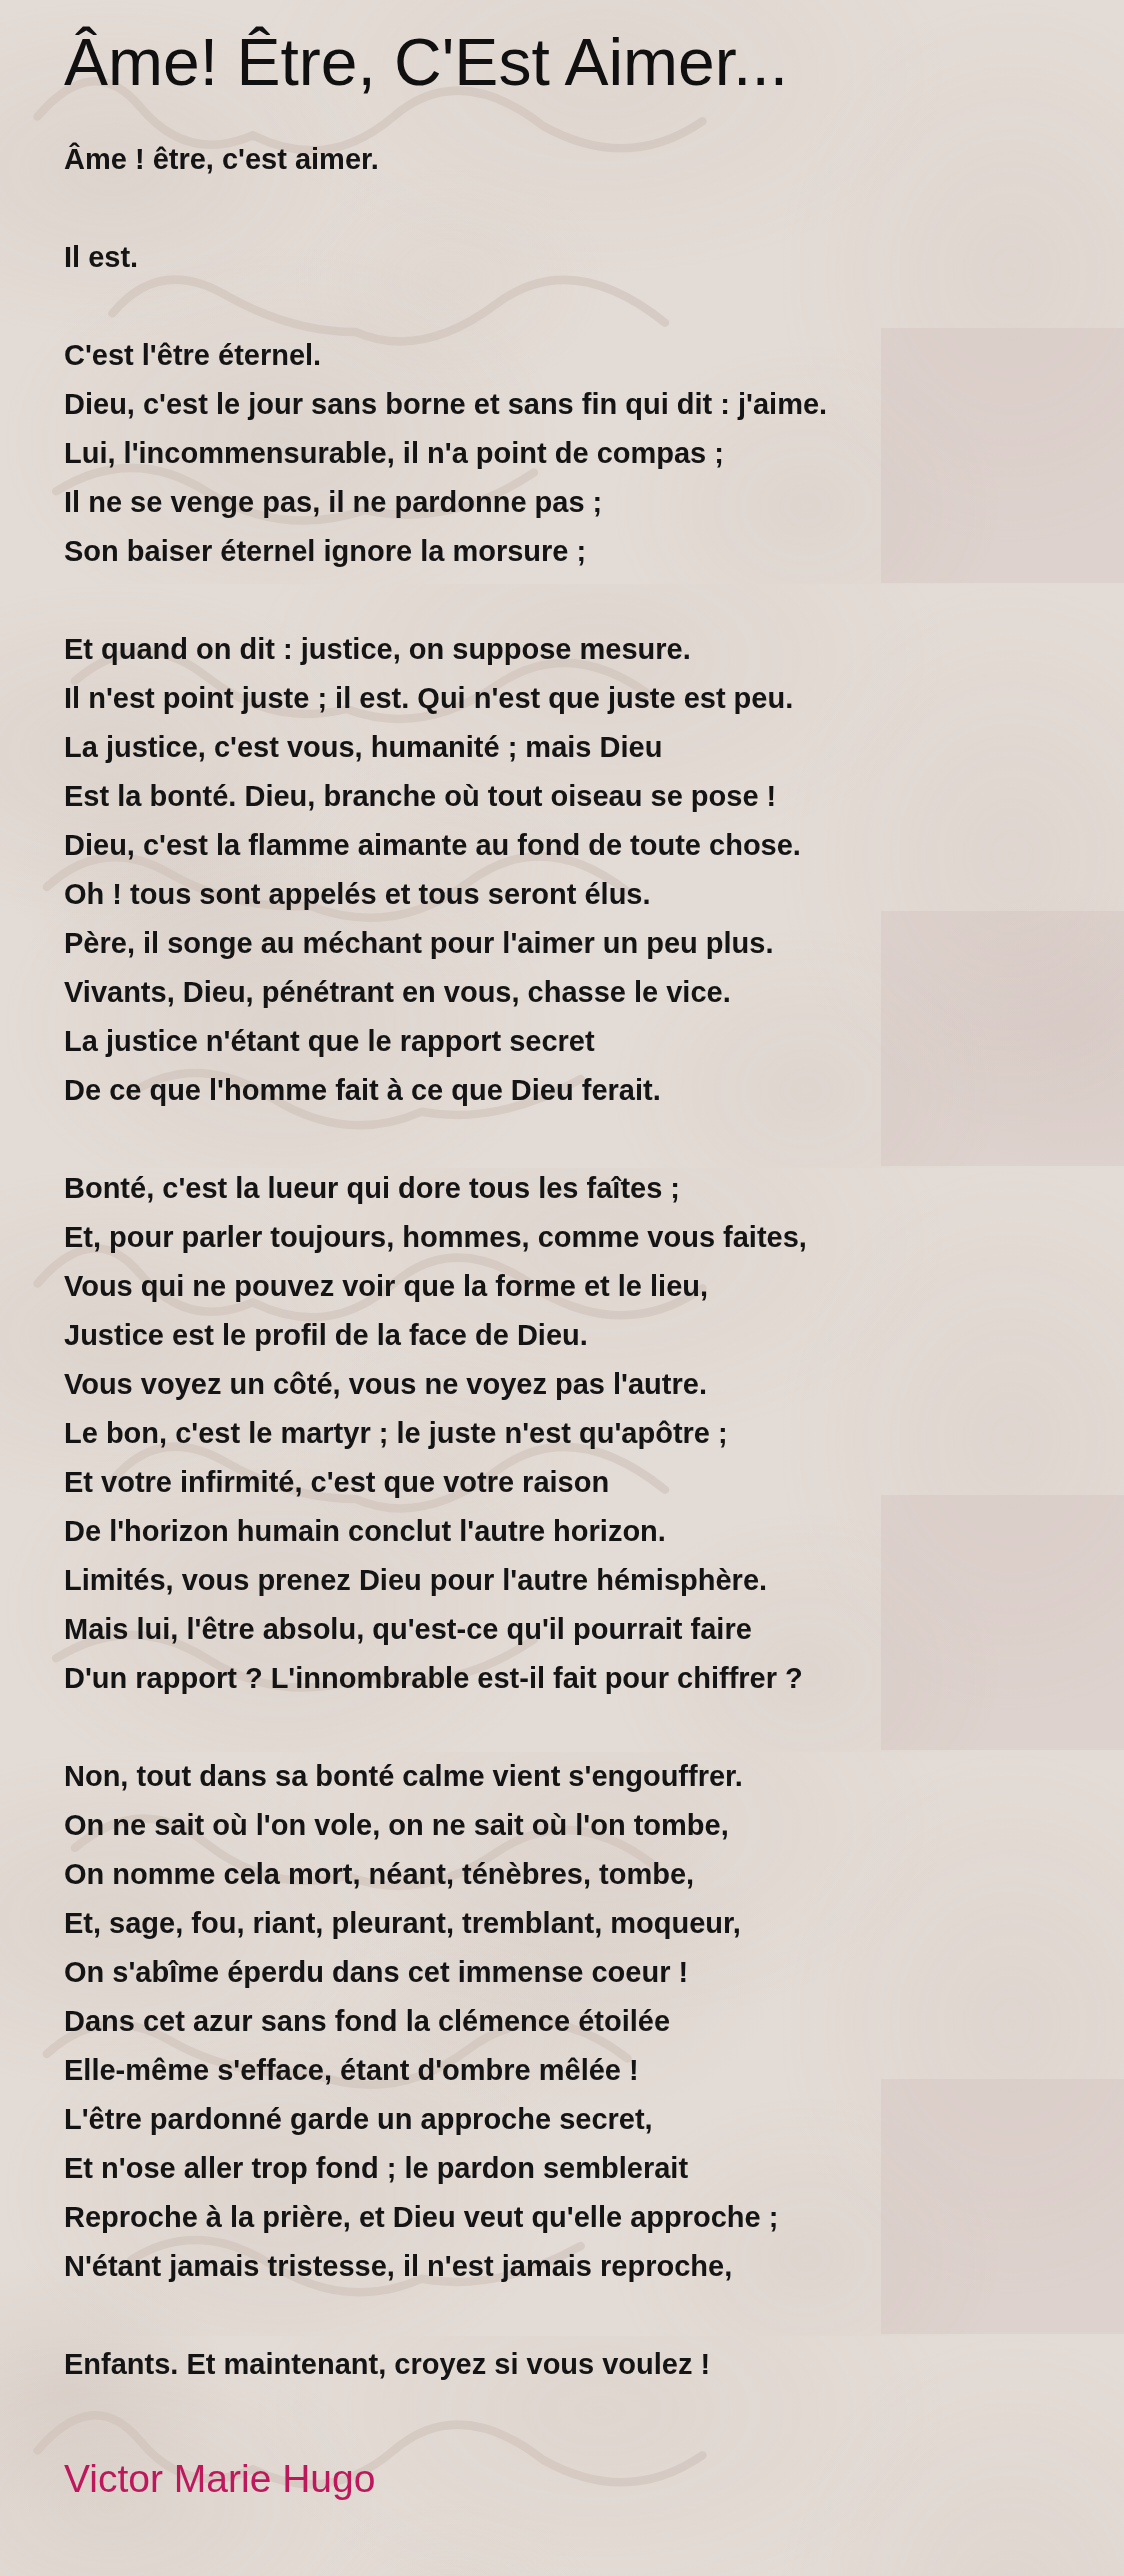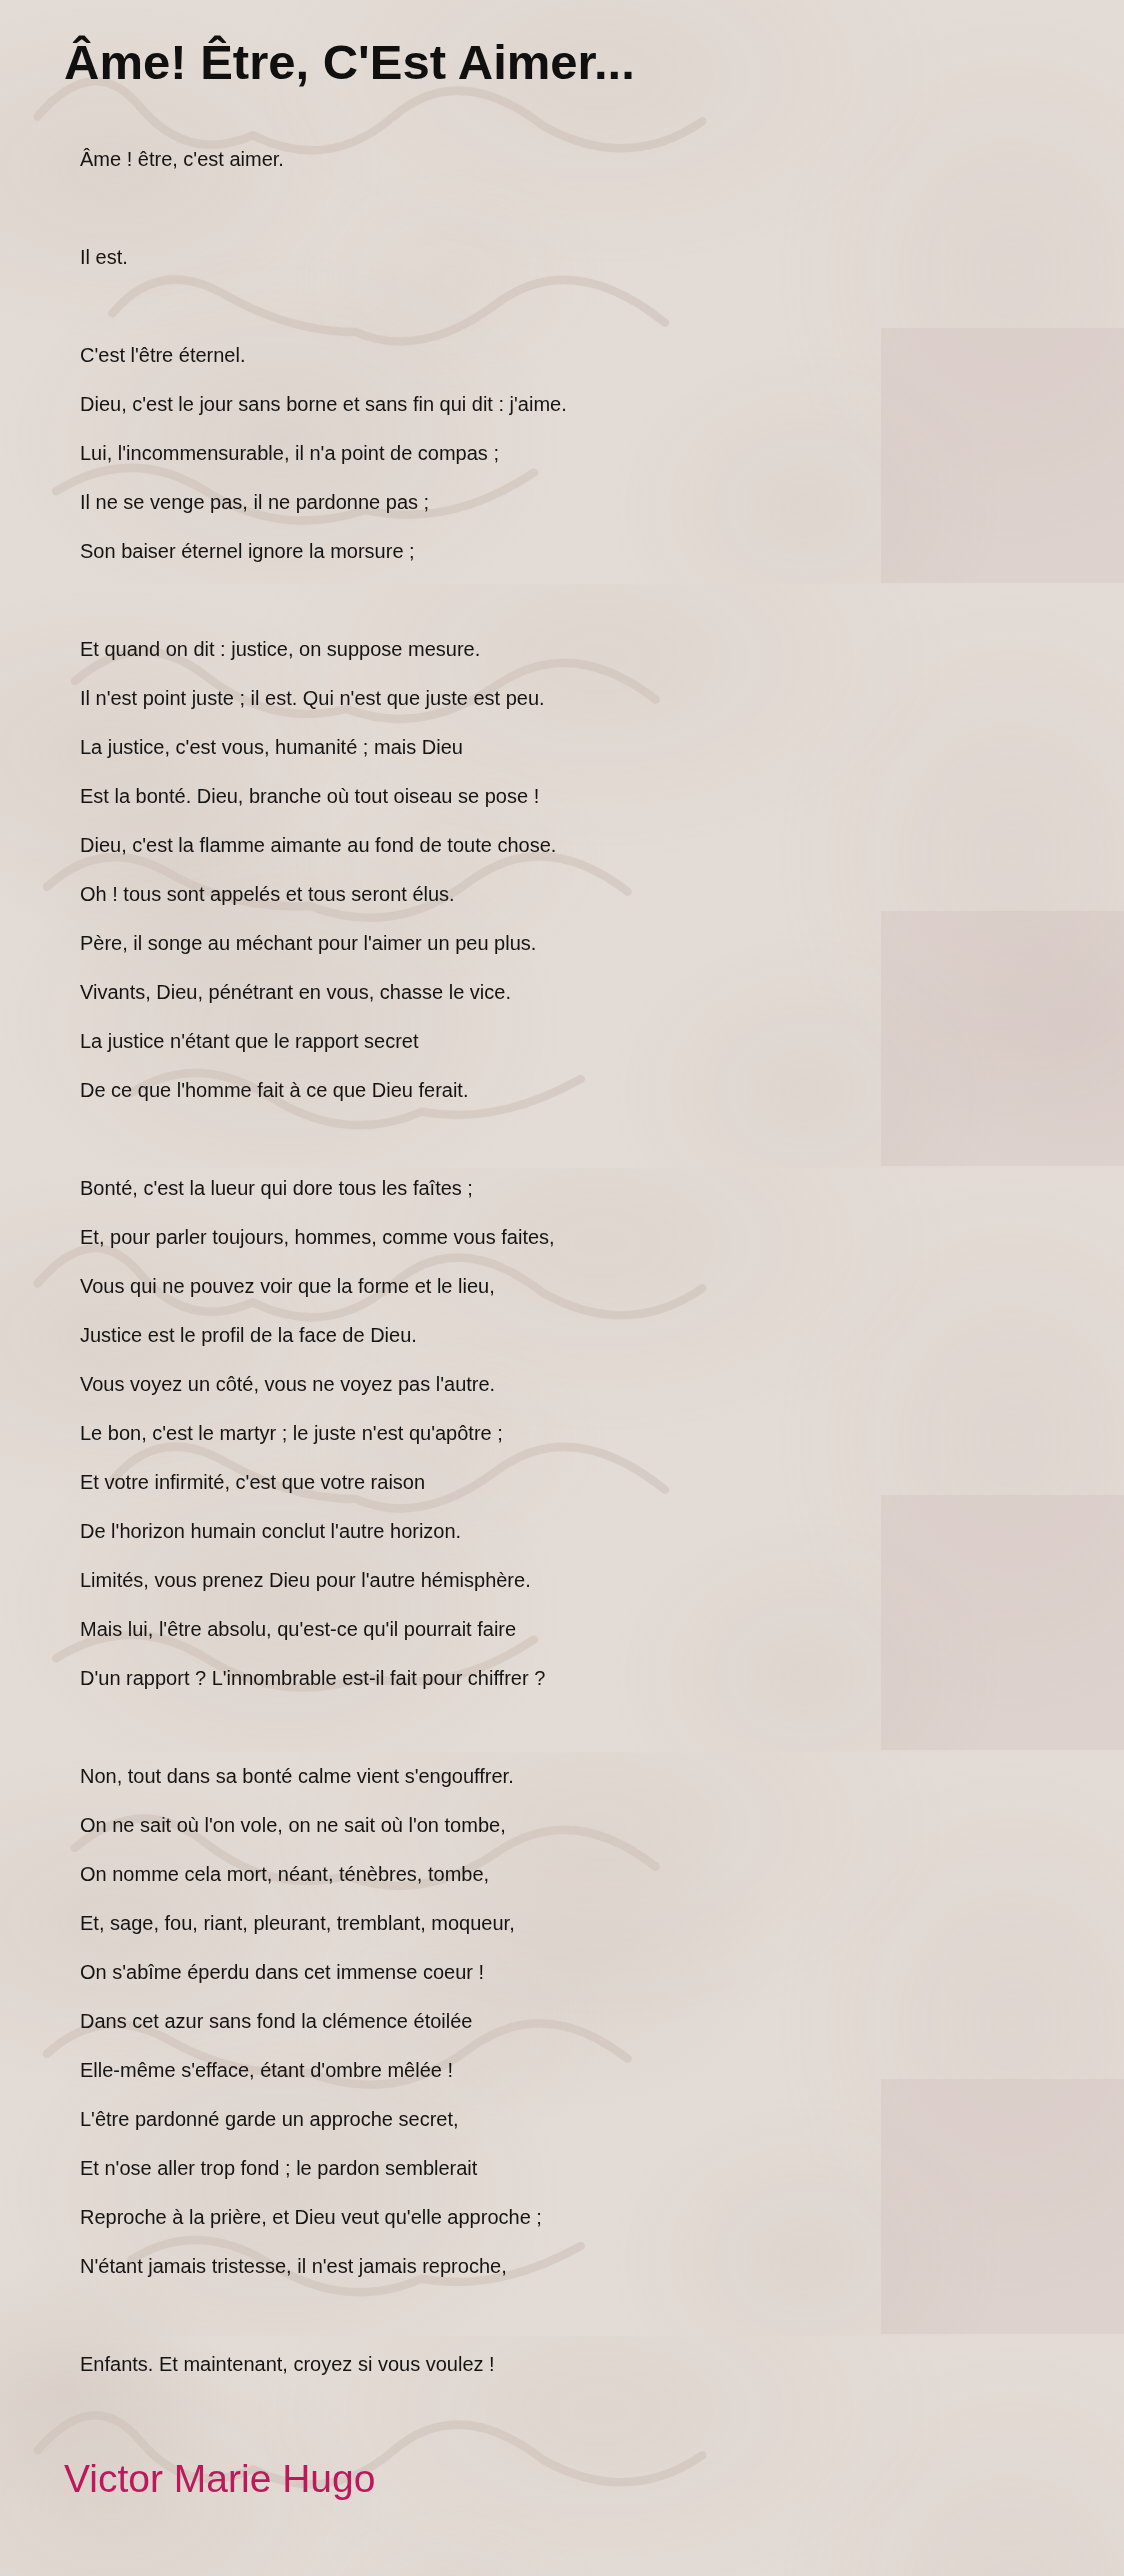--- a/index.html
+++ b/index.html
@@ -61,34 +61,33 @@
   }
   .content {
     position: absolute;
     left: 64px;
     top: 32px;
     right: 34px;
     z-index: 2;
   }
   .poem-title {
     margin: 0 0 43px 0;
-    font-size: 49px;
+    font-size: 66px;
     line-height: 60px;
-    font-weight: 700;
+    font-weight: 400;
     color: #101010;
     letter-spacing: 0px;
   }
   .stanza { margin: 0 0 49px 0; }
   .line {
-    font-size: 20px;
+    font-size: 29px;
     line-height: 49px;
-    font-weight: 400;
+    font-weight: 700;
     color: #141414;
     white-space: nowrap;
-    margin-left: 16px;
   }
   .signature {
     margin-top: 64px;
     font-size: 39px;
     line-height: 52px;
     font-weight: 400;
     color: #be185d;
   }
 </style>
 </head>

